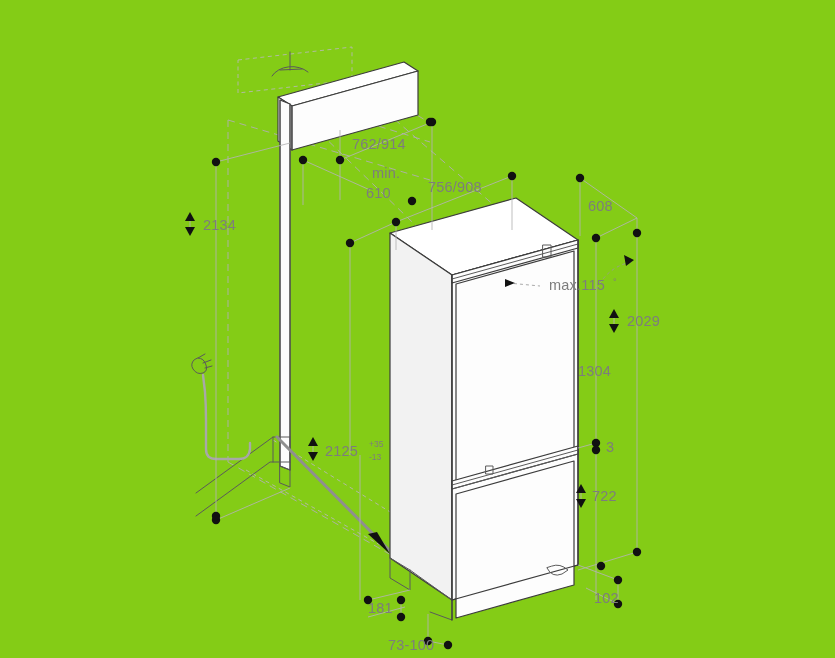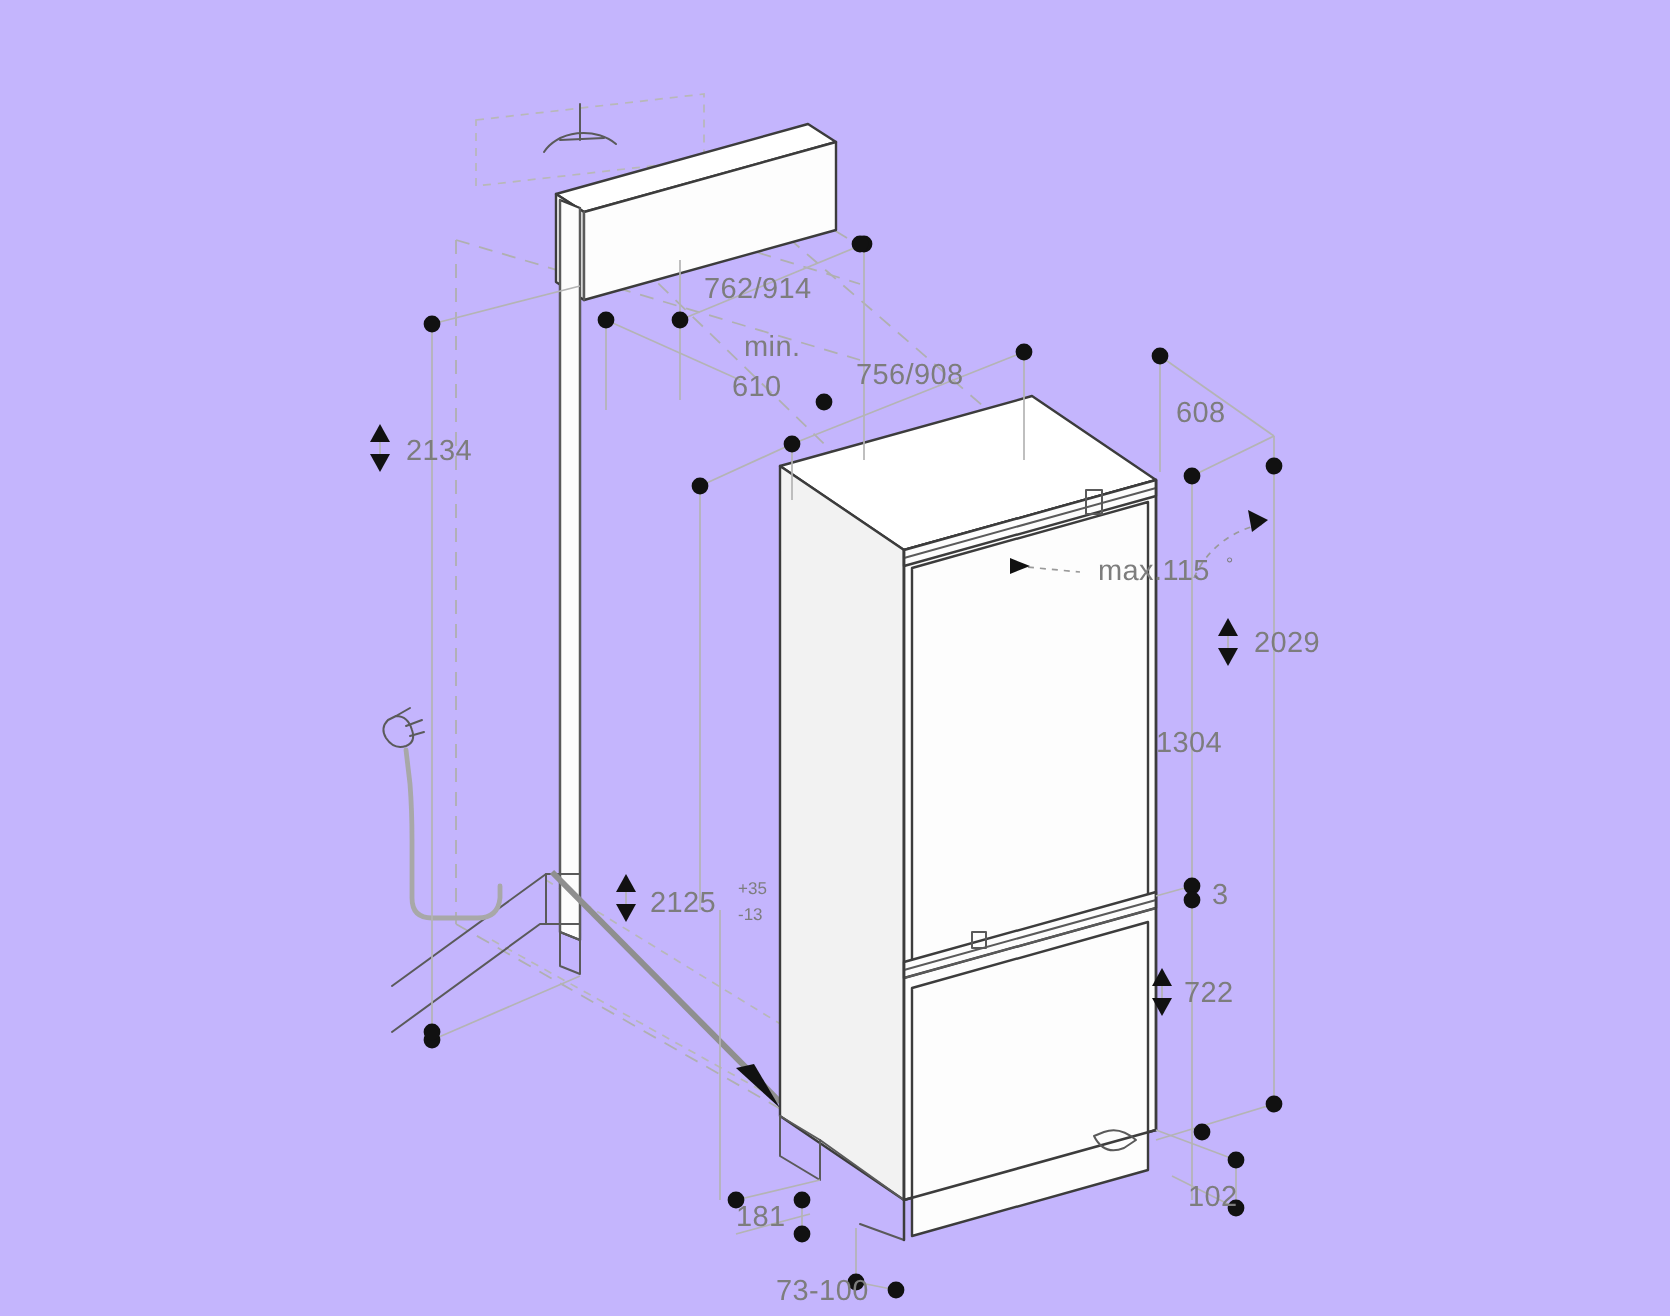--- a/index.html
+++ b/index.html
@@ -7,21 +7,21 @@
     padding: 0;
     background: #ffffff;
   }
   body {
     font-family: "Liberation Sans", sans-serif;
   }
   #drawing-root {
     position: relative;
     width: 835px;
     height: 658px;
-    background: #c4b5fd;
+    background: #84cc16;
     overflow: hidden;
   }
   svg#tech-drawing {
     display: block;
     width: 835px;
     height: 658px;
   }
   .dim-text {
     font-family: "Liberation Sans", sans-serif;
     font-size: 14.5px;

